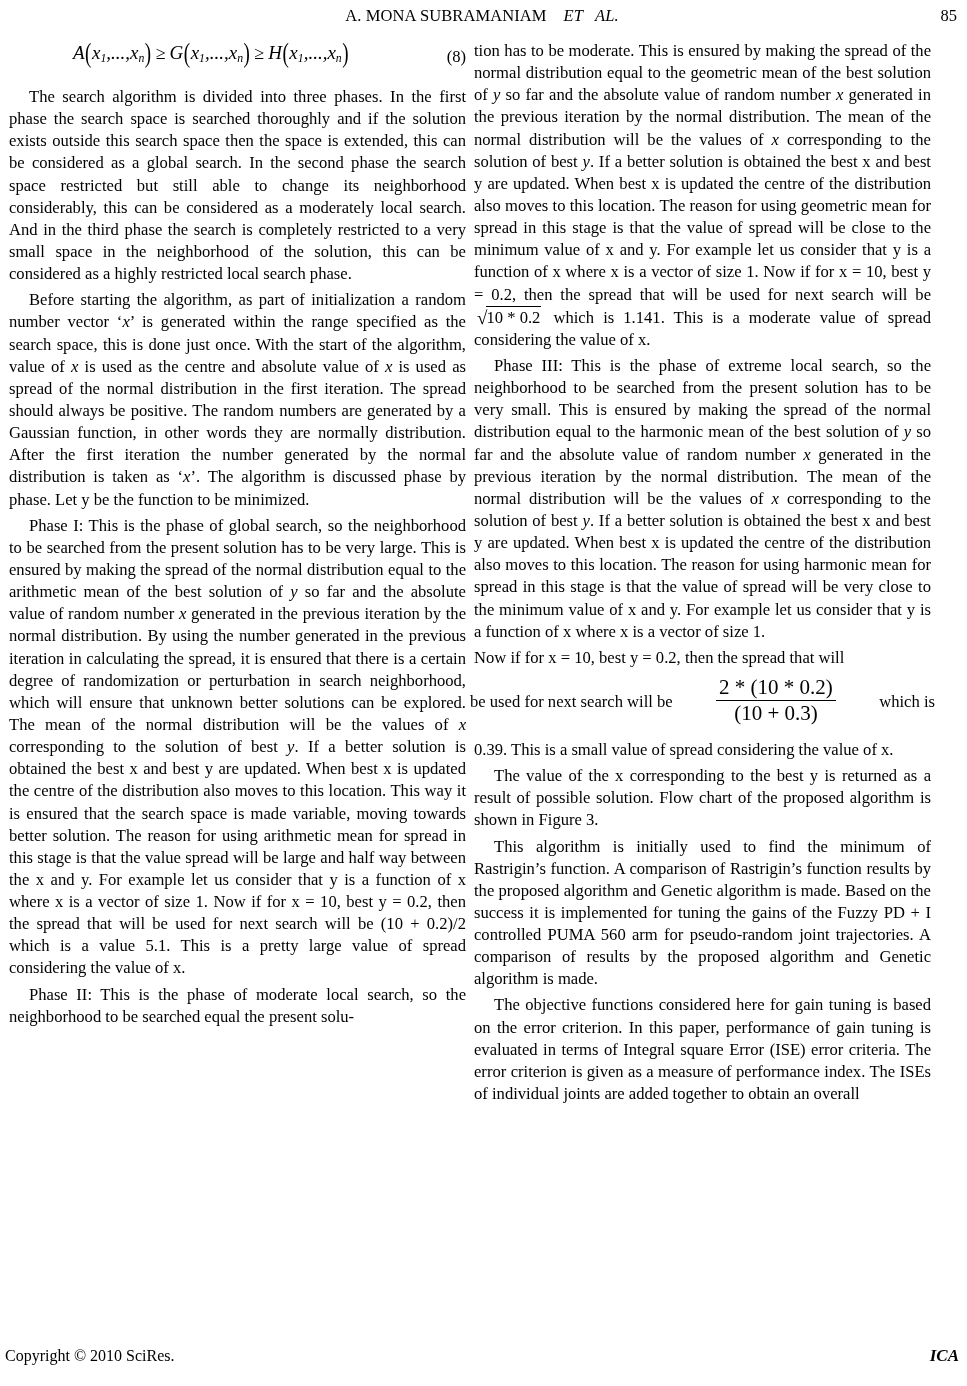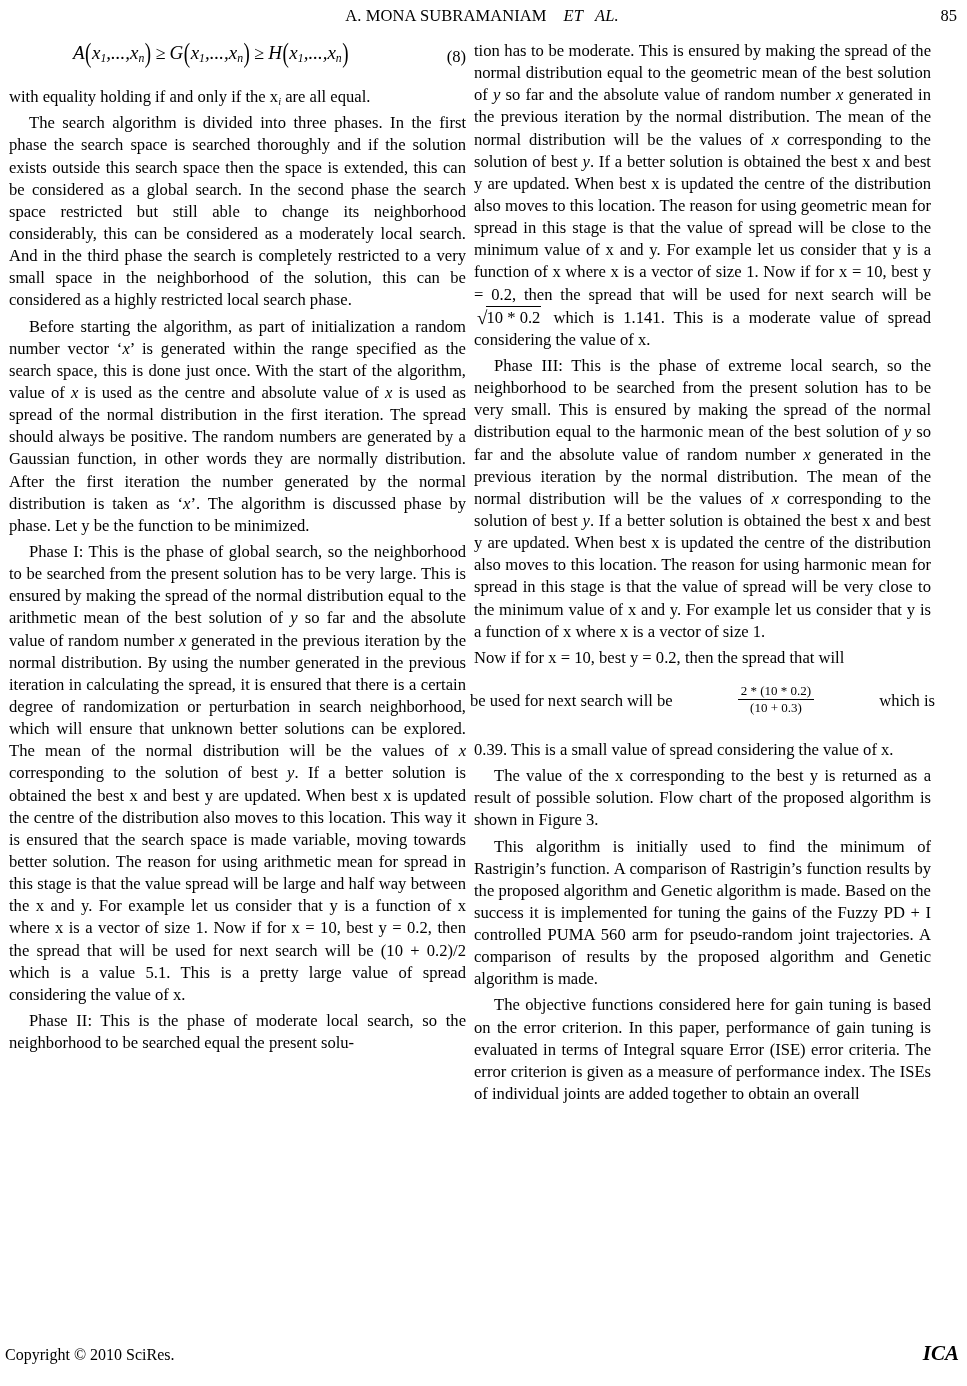--- a/index.html
+++ b/index.html
@@ -143,23 +143,23 @@
     display: block;
     height: 62px;
     position: relative;
     text-align: justify;
   }
   .frac {
     display: inline-block;
     vertical-align: middle;
     text-align: center;
     font-style: normal;
-    font-size: 13px;
+    font-size: 21px;
     line-height: 1.12;
-    margin: 12px 3px;
+    margin: 4px 3px;
     position: relative;
     top: -1px;
   }
   .frac .num {
     display: block;
     padding: 0 3px 1px 3px;
   }
   .frac .den {
     display: block;
     border-top: 1.2px solid #000;
@@ -181,21 +181,21 @@
     right: 8px;
     bottom: 20px;
     display: flex;
     align-items: baseline;
     justify-content: space-between;
     font-size: 16px;
   }
   .footer .ica {
     font-weight: bold;
     font-style: italic;
-    font-size: 21px;
+    font-size: 17px;
   }
 </style>
 </head>
 <body>
 
 <div class="page">
 
   <div class="runhead">
     <span class="authors">A. MONA SUBRAMANIAM</span>
     <span style="white-space:pre">    </span>
@@ -207,21 +207,20 @@
 
     <div class="col">
 
       <div class="display-eq">
         <span class="eq-body">
           <span>A</span><span class="paren">(</span><span>x</span><sub class="v">1</sub><span>,...,</span><span>x</span><sub class="v">n</sub><span class="paren">)</span><span class="rel">≥</span><span>G</span><span class="paren">(</span><span>x</span><sub class="v">1</sub><span>,...,</span><span>x</span><sub class="v">n</sub><span class="paren">)</span><span class="rel">≥</span><span>H</span><span class="paren">(</span><span>x</span><sub class="v">1</sub><span>,...,</span><span>x</span><sub class="v">n</sub><span class="paren">)</span>
         </span>
         <span class="eqno">(8)</span>
       </div>
 
-      <p class="noindent"><span>with equality holding if and only if the x</span><span class="italic"><sub class="v">i</sub></span><span> are all equal.</span></p>
 
       <p>The search algorithm is divided into three phases. In the first phase the search space is searched thoroughly and if the solution exists outside this search space then the space is extended, this can be considered as a global search. In the second phase the search space restricted but still able to change its neighborhood considerably, this can be considered as a moderately local search. And in the third phase the search is completely restricted to a very small space in the neighborhood of the solution, this can be considered as a highly restricted local search phase.</p>
 
       <p><span>Before starting the algorithm, as part of initialization a random number vector ‘</span><span class="italic">x</span><span>’ is generated within the range specified as the search space, this is done just once. With the start of the algorithm, value of </span><span class="italic">x</span><span> is used as the centre and absolute value of </span><span class="italic">x</span><span> is used as spread of the normal distribution in the first iteration. The spread should always be positive. The random numbers are generated by a Gaussian function, in other words they are normally distribution. After the first iteration the number generated by the normal distribution is taken as ‘</span><span class="italic">x</span><span>’. The algorithm is discussed phase by phase. Let y be the function to be minimized.</span></p>
 
       <p><span>Phase I: This is the phase of global search, so the neighborhood to be searched from the present solution has to be very large. This is ensured by making the spread of the normal distribution equal to the arithmetic mean of the best solution of </span><span class="italic">y</span><span> so far and the absolute value of random number </span><span class="italic">x</span><span> generated in the previous iteration by the normal distribution. By using the number generated in the previous iteration in calculating the spread, it is ensured that there is a certain degree of randomization or perturbation in search neighborhood, which will ensure that unknown better solutions can be explored. The mean of the normal distribution will be the values of </span><span class="italic">x</span><span> corresponding to the solution of best </span><span class="italic">y</span><span>. If a better solution is obtained the best x and best y are updated. When best x is updated the centre of the distribution also moves to this location. This way it is ensured that the search space is made variable, moving towards better solution. The reason for using arithmetic mean for spread in this stage is that the value spread will be large and half way between the x and y. For example let us consider that y is a function of x where x is a vector of size 1. Now if for x = 10, best y = 0.2, then the spread that will be used for next search will be (10 + 0.2)/2 which is a value 5.1. This is a pretty large value of spread considering the value of x.</span></p>
 
       <p>Phase II: This is the phase of moderate local search, so the neighborhood to be searched equal the present solu-</p>
 
     </div>

